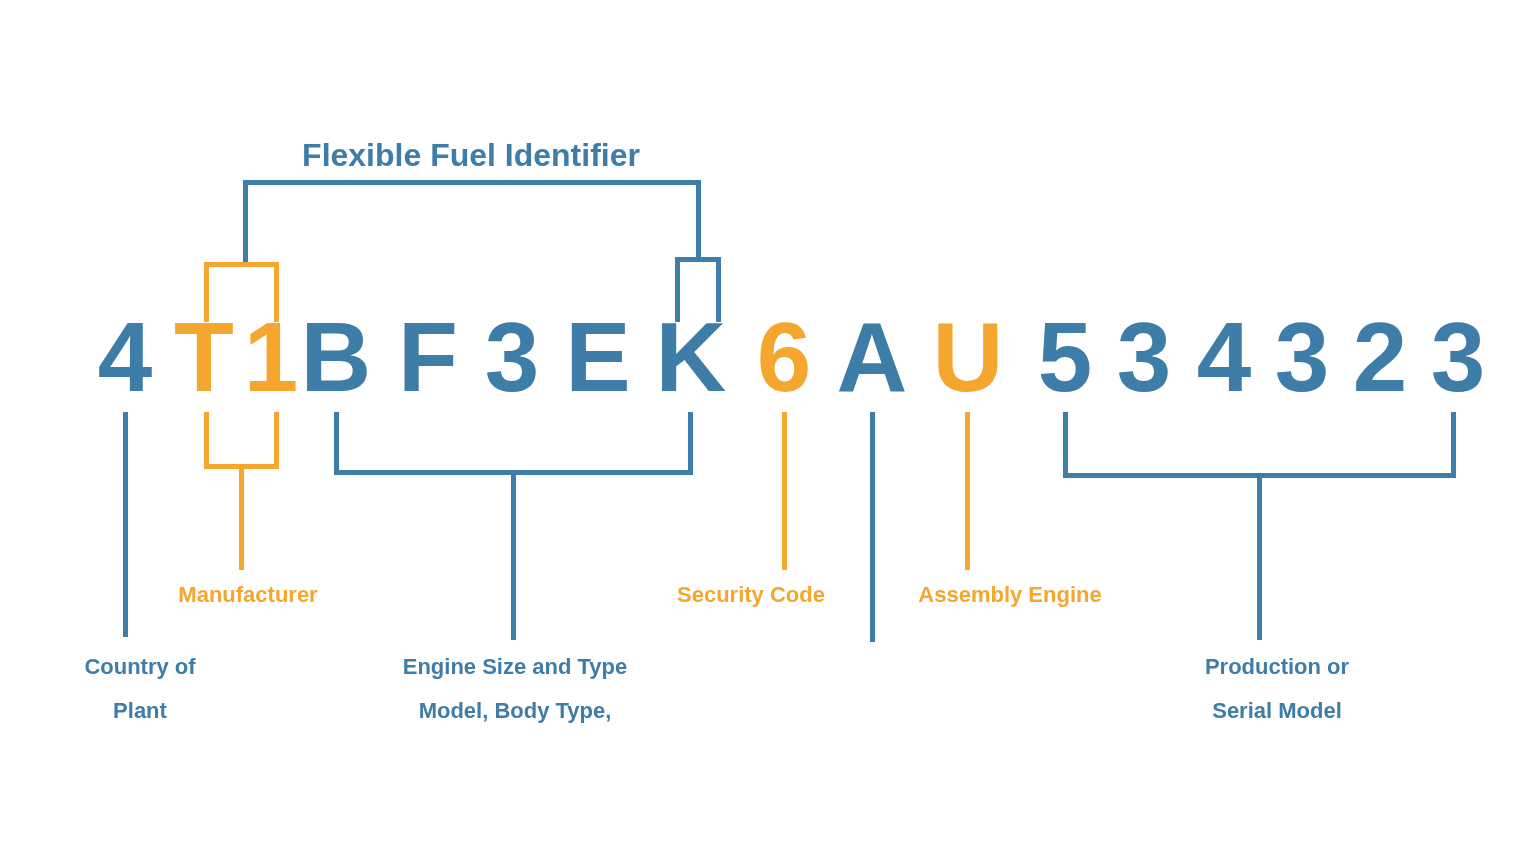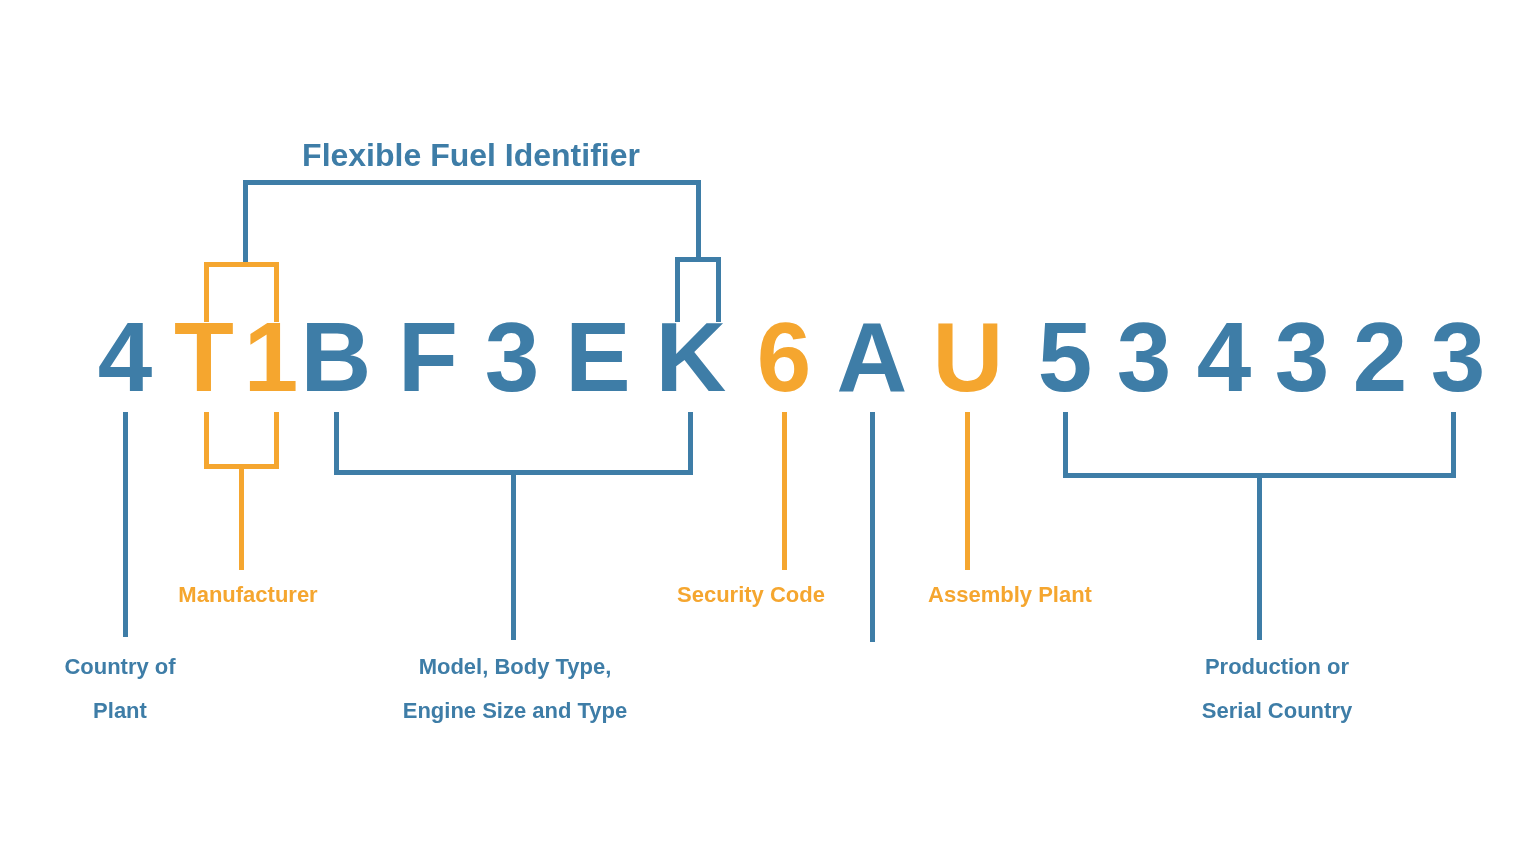--- a/index.html
+++ b/index.html
@@ -81,28 +81,28 @@
 
   <div class="ln orange-bg" style="left:965px;top:412px;width:5px;height:158px;"></div>
 
   <div class="ln blue-bg" style="left:1063px;top:412px;width:5px;height:66px;"></div>
   <div class="ln blue-bg" style="left:1451px;top:412px;width:5px;height:66px;"></div>
   <div class="ln blue-bg" style="left:1063px;top:473px;width:393px;height:5px;"></div>
   <div class="ln blue-bg" style="left:1257px;top:473px;width:5px;height:167px;"></div>
 
   <div class="lbl orange-t" style="left:248px;top:573px;">Manufacturer</div>
   <div class="lbl orange-t" style="left:751px;top:573px;text-align:center;">Security Code</div>
-  <div class="lbl orange-t" style="left:1010px;top:573px;">Assembly Plant</div>
+  <div class="lbl orange-t" style="left:1010px;top:573px;">Assembly Engine</div>
 
-  <div class="lbl blue-t" style="left:120px;top:645px;">
+  <div class="lbl blue-t" style="left:140px;top:645px;">
     <div>Country of</div>
     <div>Plant</div>
   </div>
   <div class="lbl blue-t" style="left:515px;top:645px;">
+    <div>Engine Size and Type</div>
     <div>Model, Body Type,</div>
-    <div>Engine Size and Type</div>
   </div>
   <div class="lbl blue-t" style="left:1262px;top:645px;margin-left:15px;">
     <div>Production or</div>
-    <div>Serial Country</div>
+    <div>Serial Model</div>
   </div>
 
 </div>
 
 </body></html>

